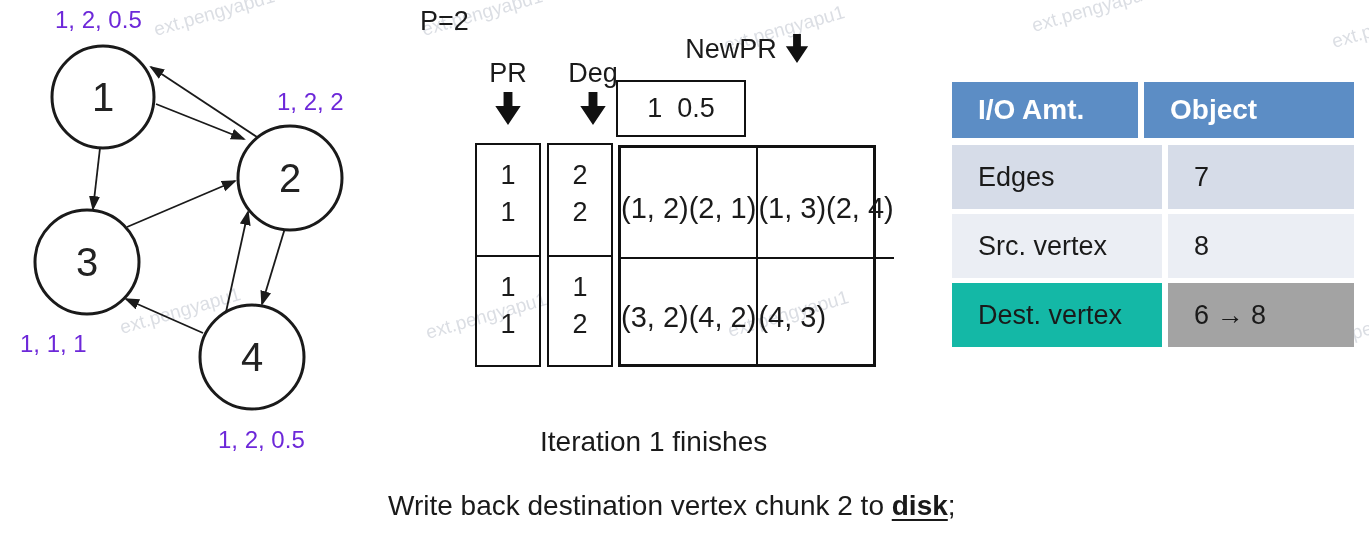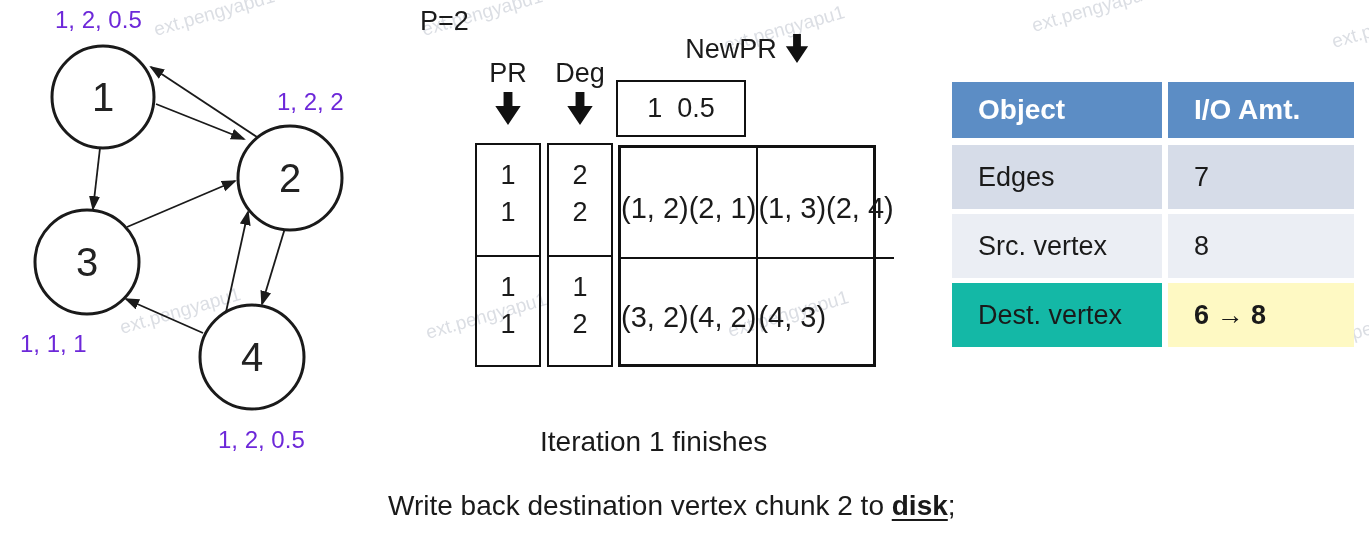--- a/index.html
+++ b/index.html
@@ -17,21 +17,21 @@
   #graph-svg { position:absolute; left:0; top:0; }
   .anno { position:absolute; font-size:24px; color:#6d28d9; white-space:nowrap; }
   #anno-0 { left:55px;  top:6px; }
   #anno-1 { left:277px; top:88px; }
   #anno-2 { left:20px;  top:330px; }
   #anno-3 { left:218px; top:426px; }
   
   #p-label { position:absolute; left:420px; top:6px; font-size:27px; }
   .col-head { position:absolute; width:66px; text-align:center; font-size:27px; }
   #pr-head  { left:475px; top:58px; }
-  #deg-head { left:547px; top:58px;text-align:center; }
+  #deg-head { left:560px; top:58px;text-align:center; }
   .down-arrow { display:block; margin:3px auto 0; }
   #newpr-head { position:absolute; left:618px; top:34px; width:258px; text-align:center; font-size:27px; }
   #newpr-head .down-arrow { display:inline-block; margin:0 0 -5px 8px; }
   #newpr-cols { position:absolute; left:618px; top:80px; display:flex; }
   .newpr-col-cell {
     height:57px; border:2px solid #111; display:flex; align-items:center;
     justify-content:center; font-size:27px; white-space:pre;
   }
   .newpr-col-cell.c0 { width:130px; }
   .newpr-col-cell.c1 { width:130px; margin-left:-2px; }
@@ -181,33 +181,33 @@
       <span>(3, 2)</span>
       <span>(4, 2)</span>
     </div>
     <div class="newpr-cell">
       <span>(4, 3)</span>
     </div>
   </div>
 
   <div id="io-table">
     <div class="io-row head">
+      <div class="io-cell c1 io-head-cell" style="background: rgb(92, 141, 197);">I/O Amt.</div>
       <div class="io-cell c0 io-head-cell" style="background: rgb(92, 141, 197);">Object</div>
-      <div class="io-cell c1 io-head-cell" style="background: rgb(92, 141, 197);">I/O Amt.</div>
     </div>
     <div class="io-row">
       <div class="io-cell c0 io-odd" style="background: rgb(214, 220, 232);">Edges</div>
       <div class="io-cell c1 io-odd" style="background: rgb(214, 220, 232);">7</div>
     </div>
     <div class="io-row">
       <div class="io-cell c0 io-even" style="background: rgb(235, 238, 244);">Src. vertex</div>
       <div class="io-cell c1 io-even" style="background: rgb(235, 238, 244);">8</div>
     </div>
     <div class="io-row">
       <div class="io-cell c0 io-odd" style="background: #14b8a6; text-align: right;">Dest. vertex</div>
-      <div class="io-cell c1 io-odd" style="background: #fef9c3; font-weight: bold;">6 → 8</div>
+      <div class="io-cell c1 io-odd" style="background: #a3a3a3;">6 → 8</div>
     </div>
   </div>
 
   <div id="iteration-caption">Iteration 1 finishes</div>
   <div id="writeback-caption"><span>Write back destination vertex chunk 2 to </span><b>disk</b><span>;</span></div>
 
 </div>
 
 </body></html>

